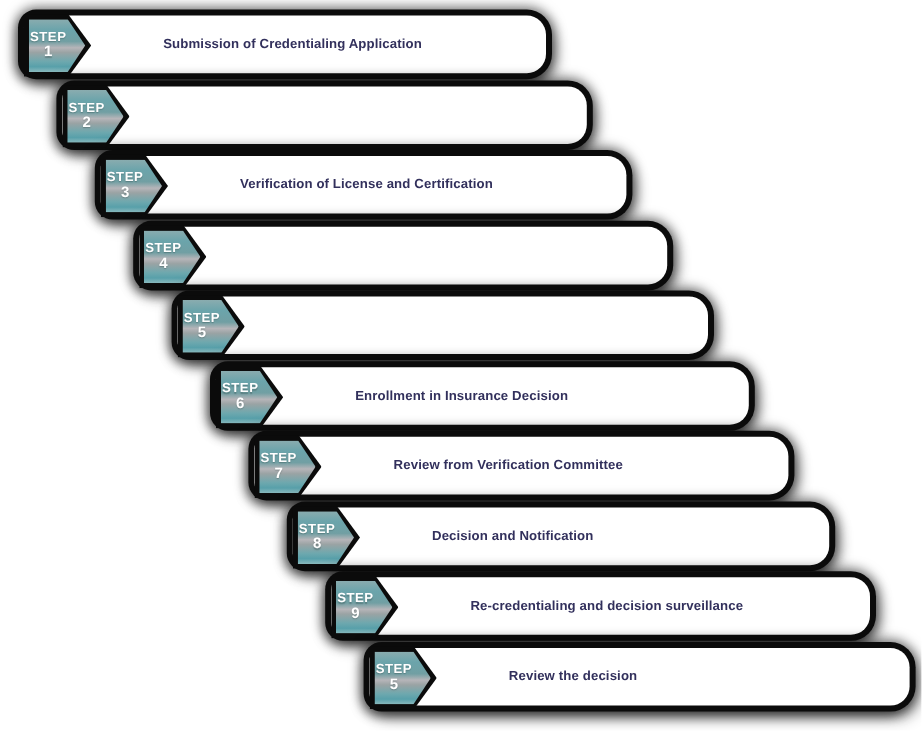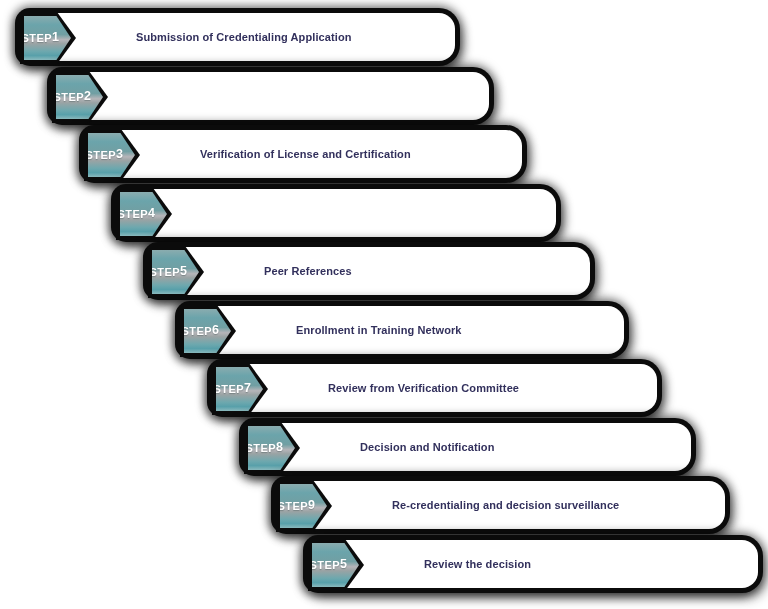--- a/index.html
+++ b/index.html
@@ -59,21 +59,21 @@
       #9aa3a4 63%,
       #6ea8ae 80%,
       #58a0aa 90%,
       #8ab9bd 100%);
   }
   .badge-text {
     position: absolute;
     left: 0; top: 0;
     width: 69%; height: 100%;
     display: flex;
-    flex-direction: row;
+    flex-direction: column;
     align-items: center;
     justify-content: center;
     color: #ffffff;
     text-shadow: 0 1px 1px rgba(40, 60, 60, 0.35);
   }
   .step-word {
     font-size: 11px;
     font-weight: 700;
     letter-spacing: 0.4px;
     line-height: 1.15;
@@ -147,35 +147,34 @@
       <div class="bar"></div>
       <div class="badge">
         <div class="badge-back"></div>
         <div class="badge-face">
           <div class="badge-text">
             <span class="step-word">STEP</span>
             <span class="step-num">5</span>
           </div>
         </div>
       </div>
-      <div class="label">Peer References</div>
     </div>
 
     <div class="row" style="left: 178px; top: 306px; width: 446px;">
       <div class="bar"></div>
       <div class="badge">
         <div class="badge-back"></div>
         <div class="badge-face">
           <div class="badge-text">
             <span class="step-word">STEP</span>
             <span class="step-num">6</span>
           </div>
         </div>
       </div>
-      <div class="label">Enrollment in Training Network</div>
+      <div class="label">Enrollment in Insurance Decision</div>
     </div>
 
     <div class="row" style="left: 210px; top: 364px; width: 447px;">
       <div class="bar"></div>
       <div class="badge">
         <div class="badge-back"></div>
         <div class="badge-face">
           <div class="badge-text">
             <span class="step-word">STEP</span>
             <span class="step-num">7</span>

